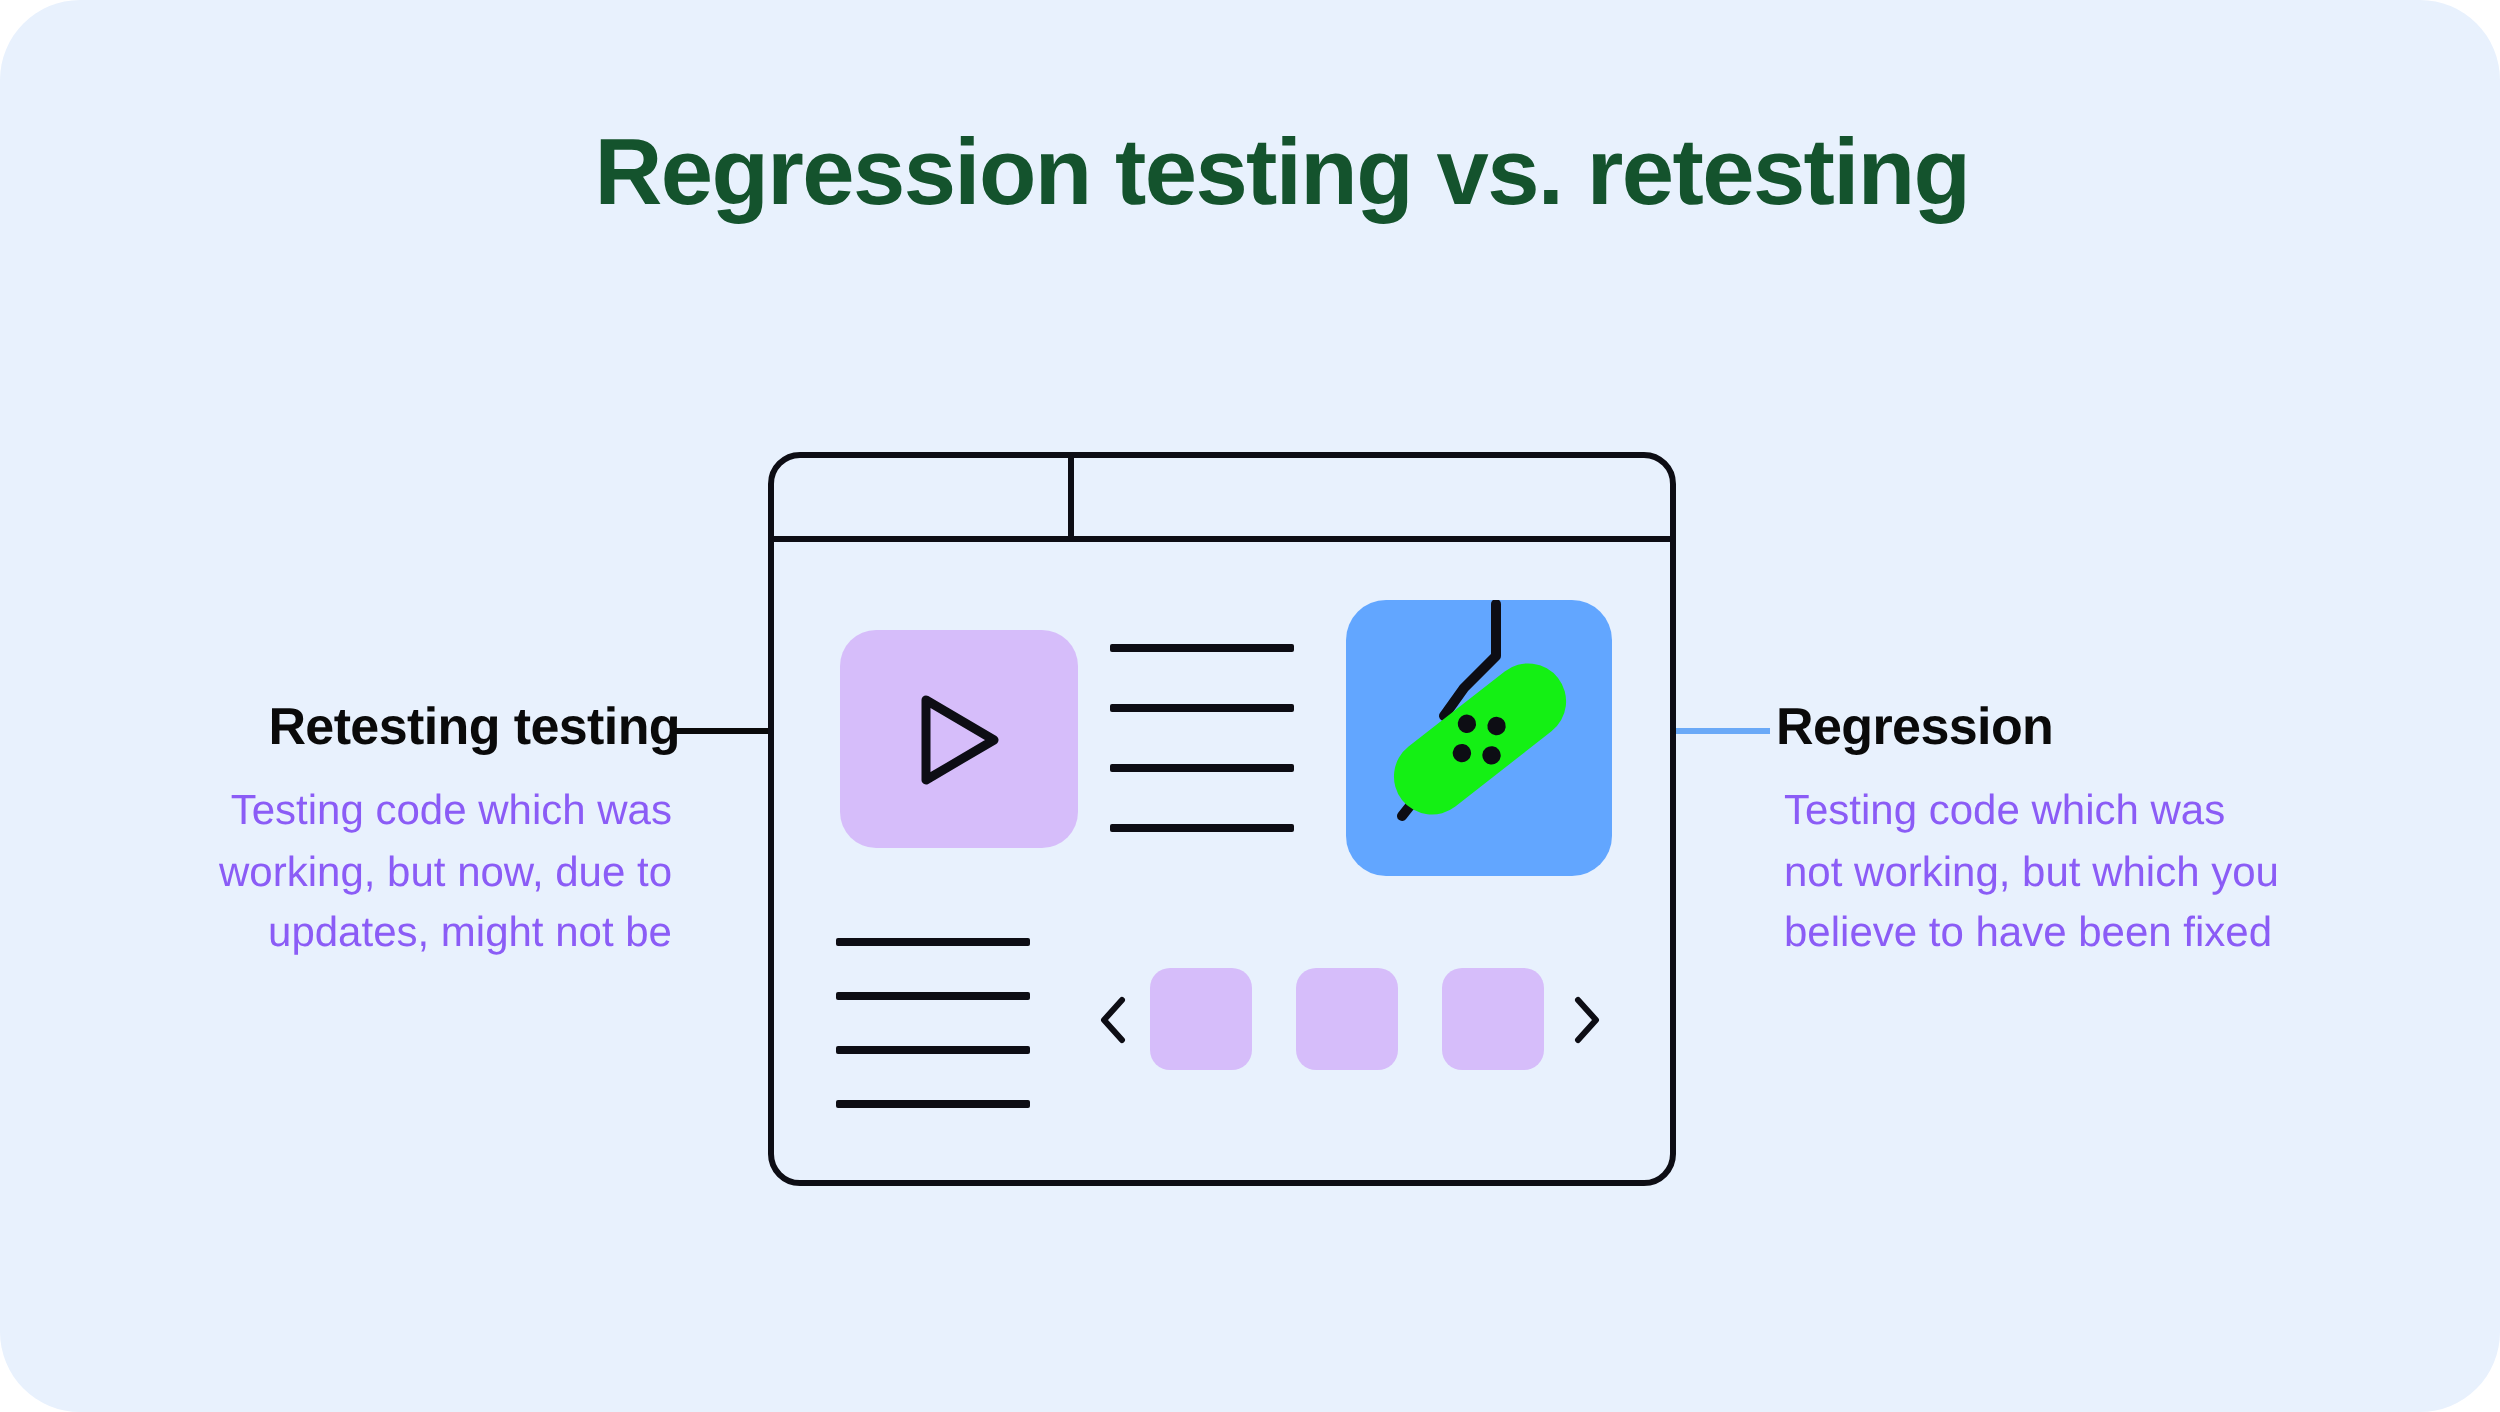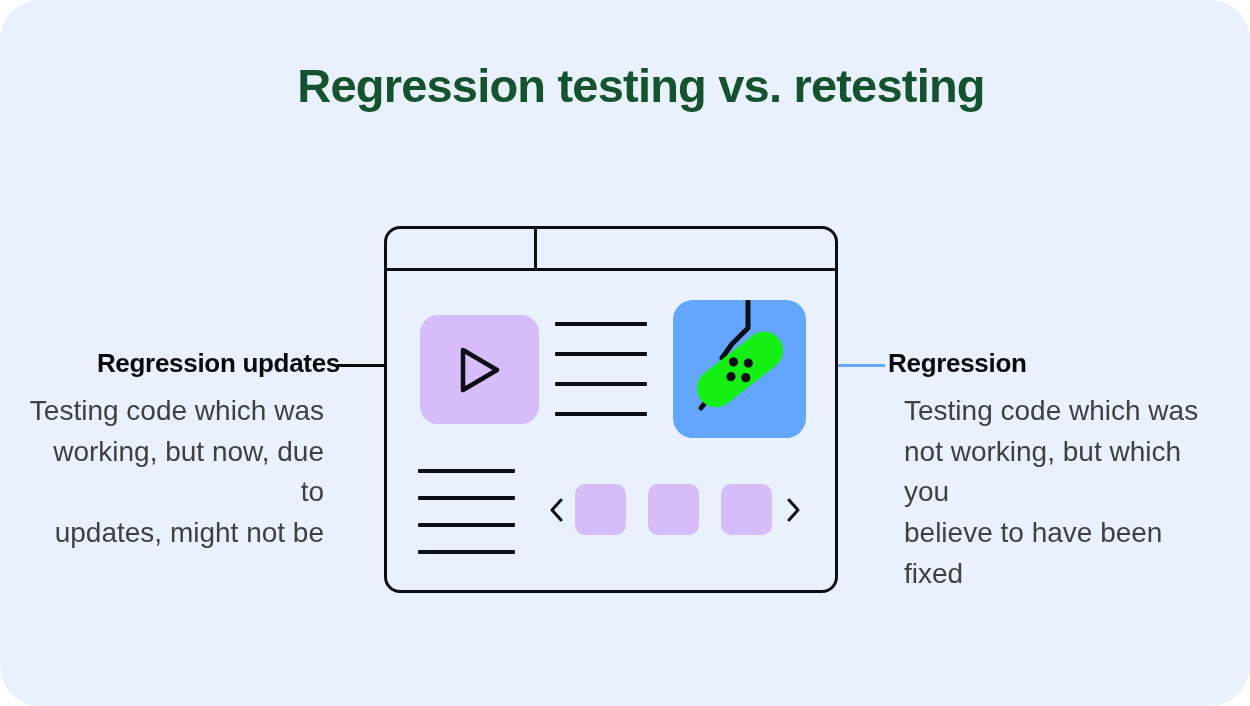--- a/index.html
+++ b/index.html
@@ -54,25 +54,25 @@
   }
   .side-heading {
     font-size: 26px;
     font-weight: 700;
     letter-spacing: -0.3px;
     color: #0a0a0a;
     line-height: 1.2;
     margin: 0;
   }
   .side-body {
-    font-size: 28px;
+    font-size: 21px;
     font-weight: 400;
     line-height: 1.45;
-    color: #404040;
-    margin: 16px;
+    color: #8b5cf6;
+    margin: 4px;
     white-space: pre-line;
   }
 
   .side-left {
     left: 10px;
     top: 348px;
     width: 330px;
     text-align: right;
   }
   .side-left .side-body { margin-top: 12px; }
@@ -204,21 +204,21 @@
 </head>
 <body>
 
 <div id="canvas">
 
   <div class="panel"></div>
 
   <div class="title">Regression testing vs. retesting</div>
 
   <div class="side-block side-left">
-    <p class="side-heading">Regression updates</p>
+    <p class="side-heading">Retesting testing</p>
     <p class="side-body">Testing code which was
 working, but now, due to
 updates, might not be</p>
   </div>
 
   <div class="side-block side-right">
     <p class="side-heading">Regression</p>
     <p class="side-body">Testing code which was
 not working, but which you
 believe to have been fixed</p>

